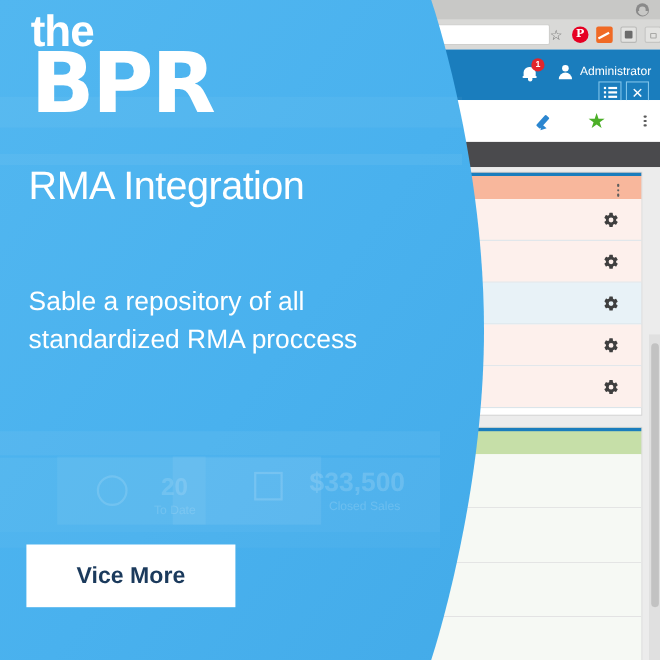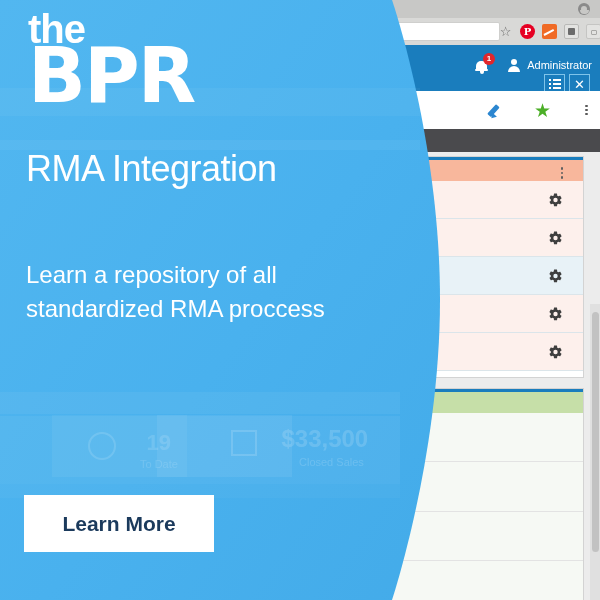--- a/index.html
+++ b/index.html
@@ -397,32 +397,32 @@
       <rect x="0" y="416" width="400" height="68" fill="#ffffff" opacity="0.055"></rect>
       <rect x="0" y="484" width="400" height="14" fill="#ffffff" opacity="0.03"></rect>
 
       <rect x="52" y="415" width="135" height="62" fill="#ffffff" opacity="0.055"></rect>
       <rect x="157" y="415" width="135" height="62" fill="#ffffff" opacity="0.07"></rect>
     </svg>
   </div>
 
   <div class="ghost" style="left:88px;top:430px;opacity:.13;">
     <span style="display:inline-block;width:24px;height:24px;border:2px solid #fff;border-radius:50%;vertical-align:middle;"></span>
-    <span style="color:#fff;font-size:22px;font-weight:bold;margin-left:26px;">19</span>
+    <span style="color:#fff;font-size:22px;font-weight:bold;margin-left:26px;">20</span>
     <div style="color:#fff;font-size:11px;margin-left:52px;margin-top:-2px;">To Date</div>
   </div>
   <div class="ghost" style="left:195px;top:425px;opacity:.15;padding-left:36px;">
     <span style="display:inline-block;width:22px;height:22px;border:2px solid #fff;vertical-align:middle;"></span>
     <span style="color:#fff;font-size:24px;font-weight:bold;margin-left:20px;">$33,500</span>
     <div style="color:#fff;font-size:11px;margin-left:68px;margin-top:0;">Closed Sales</div>
   </div>
 
   <div class="ad-content">
     <div class="logo">
       <div class="the">the</div>
       <div class="bpr">BPR</div>
     </div>
     <div class="headline">RMA Integration</div>
-    <div class="subline">Learn a repository of all standardized RMA proccess</div>
-    <div class="cta">Learn More</div>
+    <div class="subline">Sable a repository of all standardized RMA proccess</div>
+    <div class="cta">Vice More</div>
   </div>
 
 </div>
 
 </body></html>

